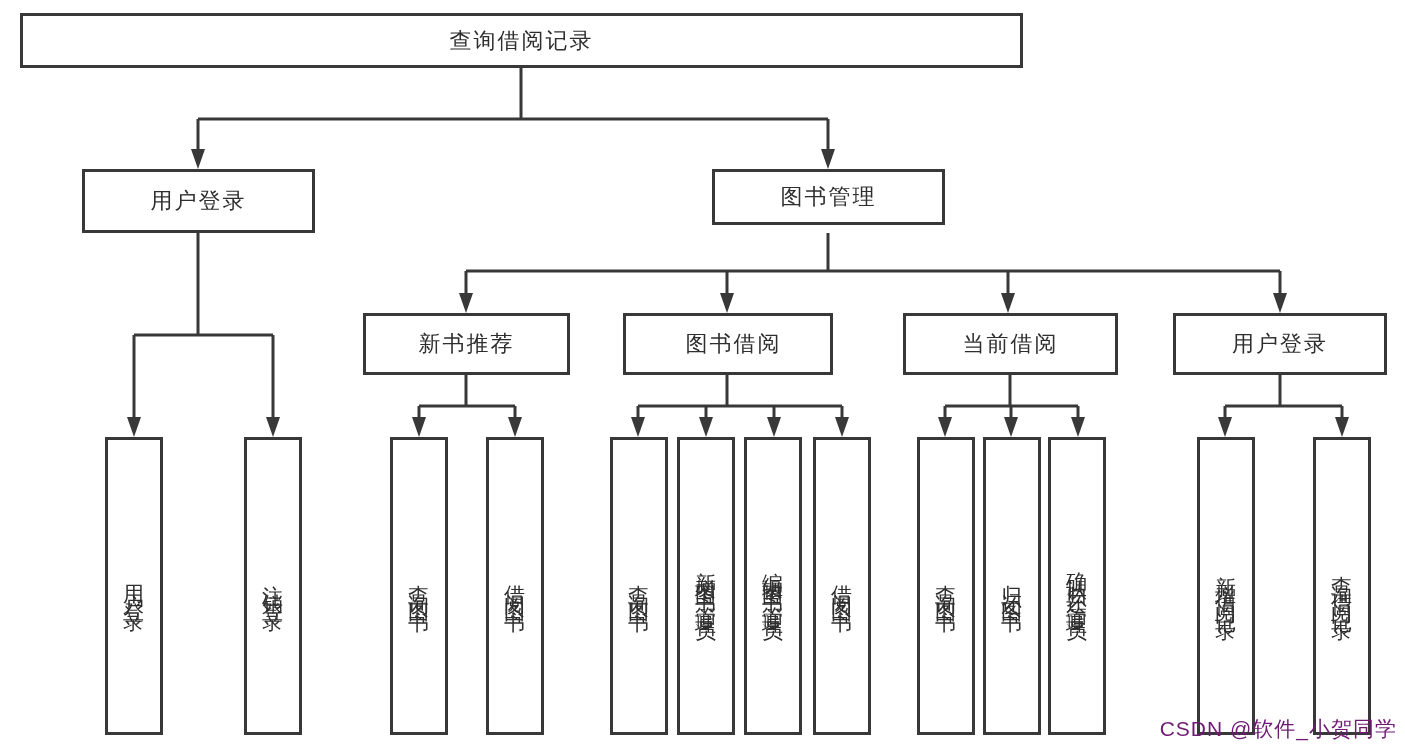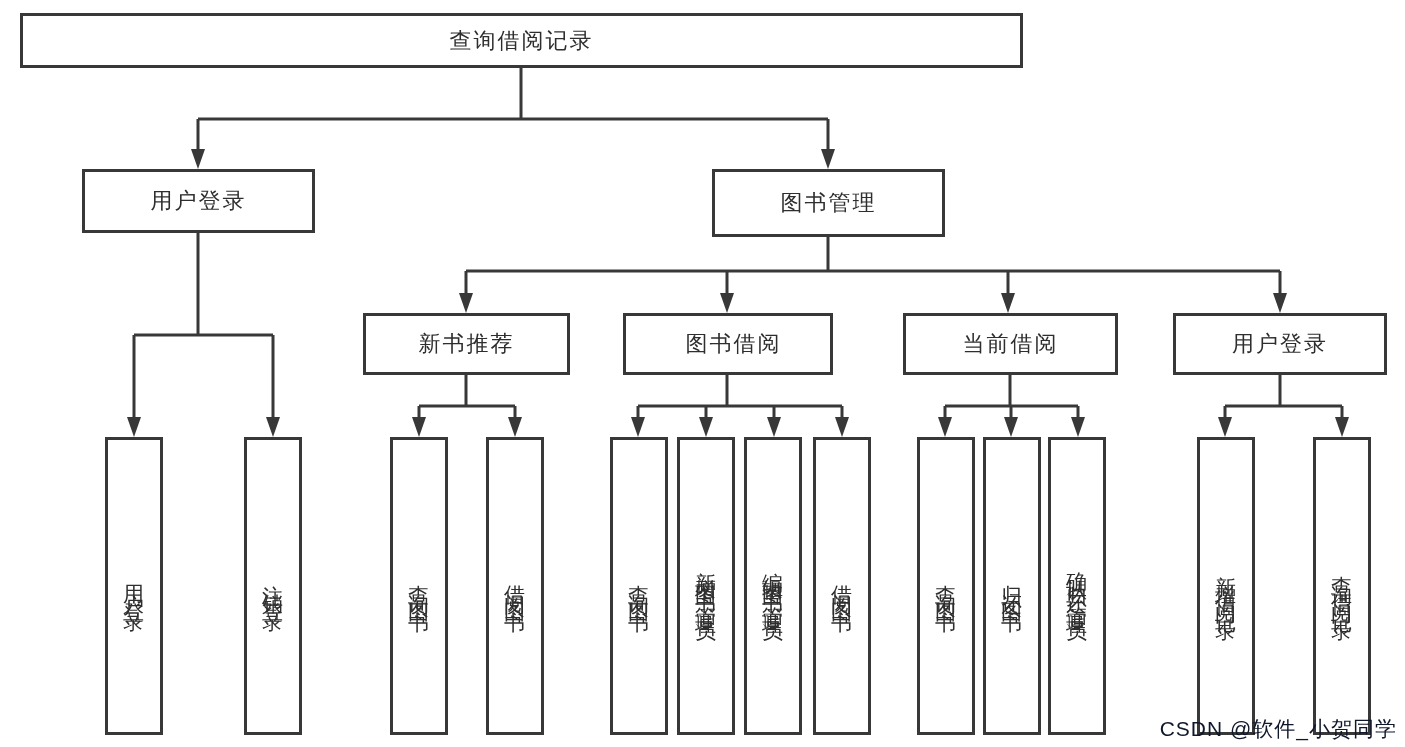--- a/index.html
+++ b/index.html
@@ -44,21 +44,21 @@
     font-size: 21px;
     letter-spacing: 9px;
     line-height: 1;
   }
   .node.v.long span {
     letter-spacing: 7px;
   }
   
   #node-root            { left: 20px;  top: 13px;  width: 1003px; height: 55px; }
   #node-user-login      { left: 82px;  top: 169px; width: 233px;  height: 64px; }
-  #node-book-management { left: 712px; top: 169px; width: 233px;  height: 68px; }
+  #node-book-management { left: 712px; top: 169px; width: 233px;  height: 56px; }
   #node-new-book-rec    { left: 363px; top: 313px; width: 207px;  height: 62px; text-align: right; }
   #node-book-borrow     { left: 623px; top: 313px; width: 210px;  height: 62px; padding-left: 11px; }
   #node-current-borrow  { left: 903px; top: 313px; width: 215px;  height: 62px; }
   #node-borrow-records  { left: 1173px;top: 313px; width: 214px;  height: 62px; }
   .leaf { top: 437px; width: 58px; height: 298px; }
   #leaf-0  { left: 105px; }
   #leaf-1  { left: 244px; }
   #leaf-2  { left: 390px; }
   #leaf-3  { left: 486px; }
   #leaf-4  { left: 610px; }
@@ -68,21 +68,21 @@
   #leaf-8  { left: 917px; }
   #leaf-9  { left: 983px; }
   #leaf-10 { left: 1048px; }
   #leaf-11 { left: 1197px; }
   #leaf-12 { left: 1313px; }
   #watermark {
     position: absolute;
     right: 8px;
     bottom: 4px;
     font-size: 21px;
-    color: #0f172a;
+    color: #701a75;
     letter-spacing: 1px;
     white-space: nowrap;
   }
 </style>
 </head>
 <body>
 
 <div id="stage">
 
   <svg id="connectors" width="1405" height="747" viewBox="0 0 1405 747">

